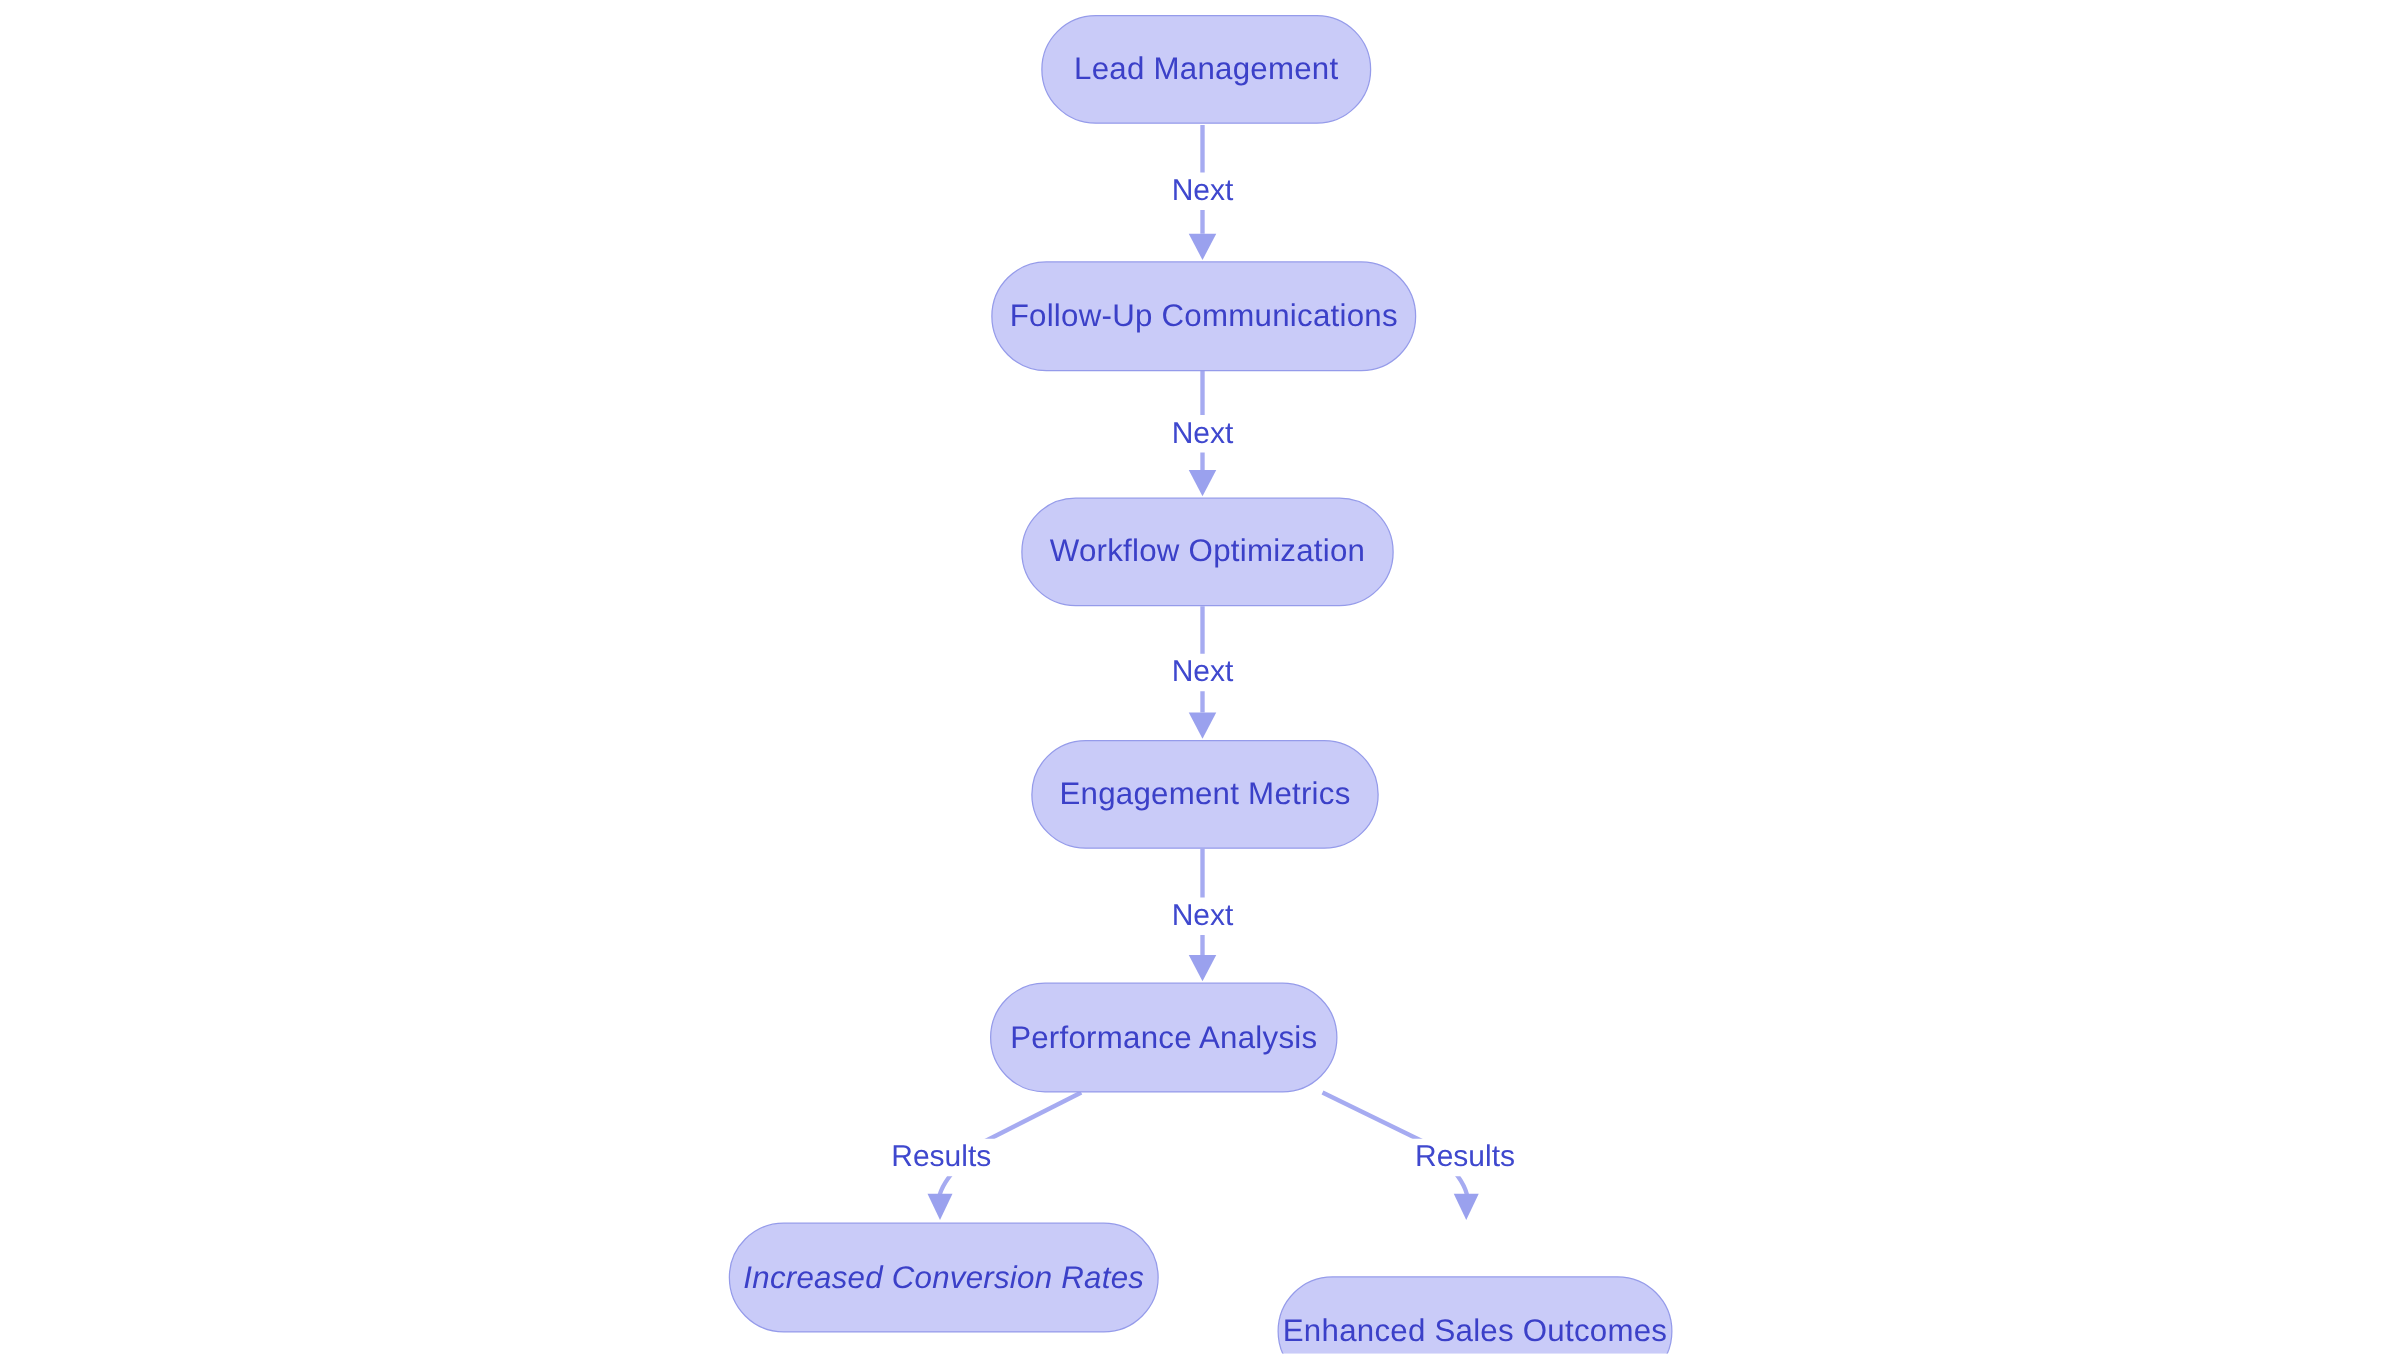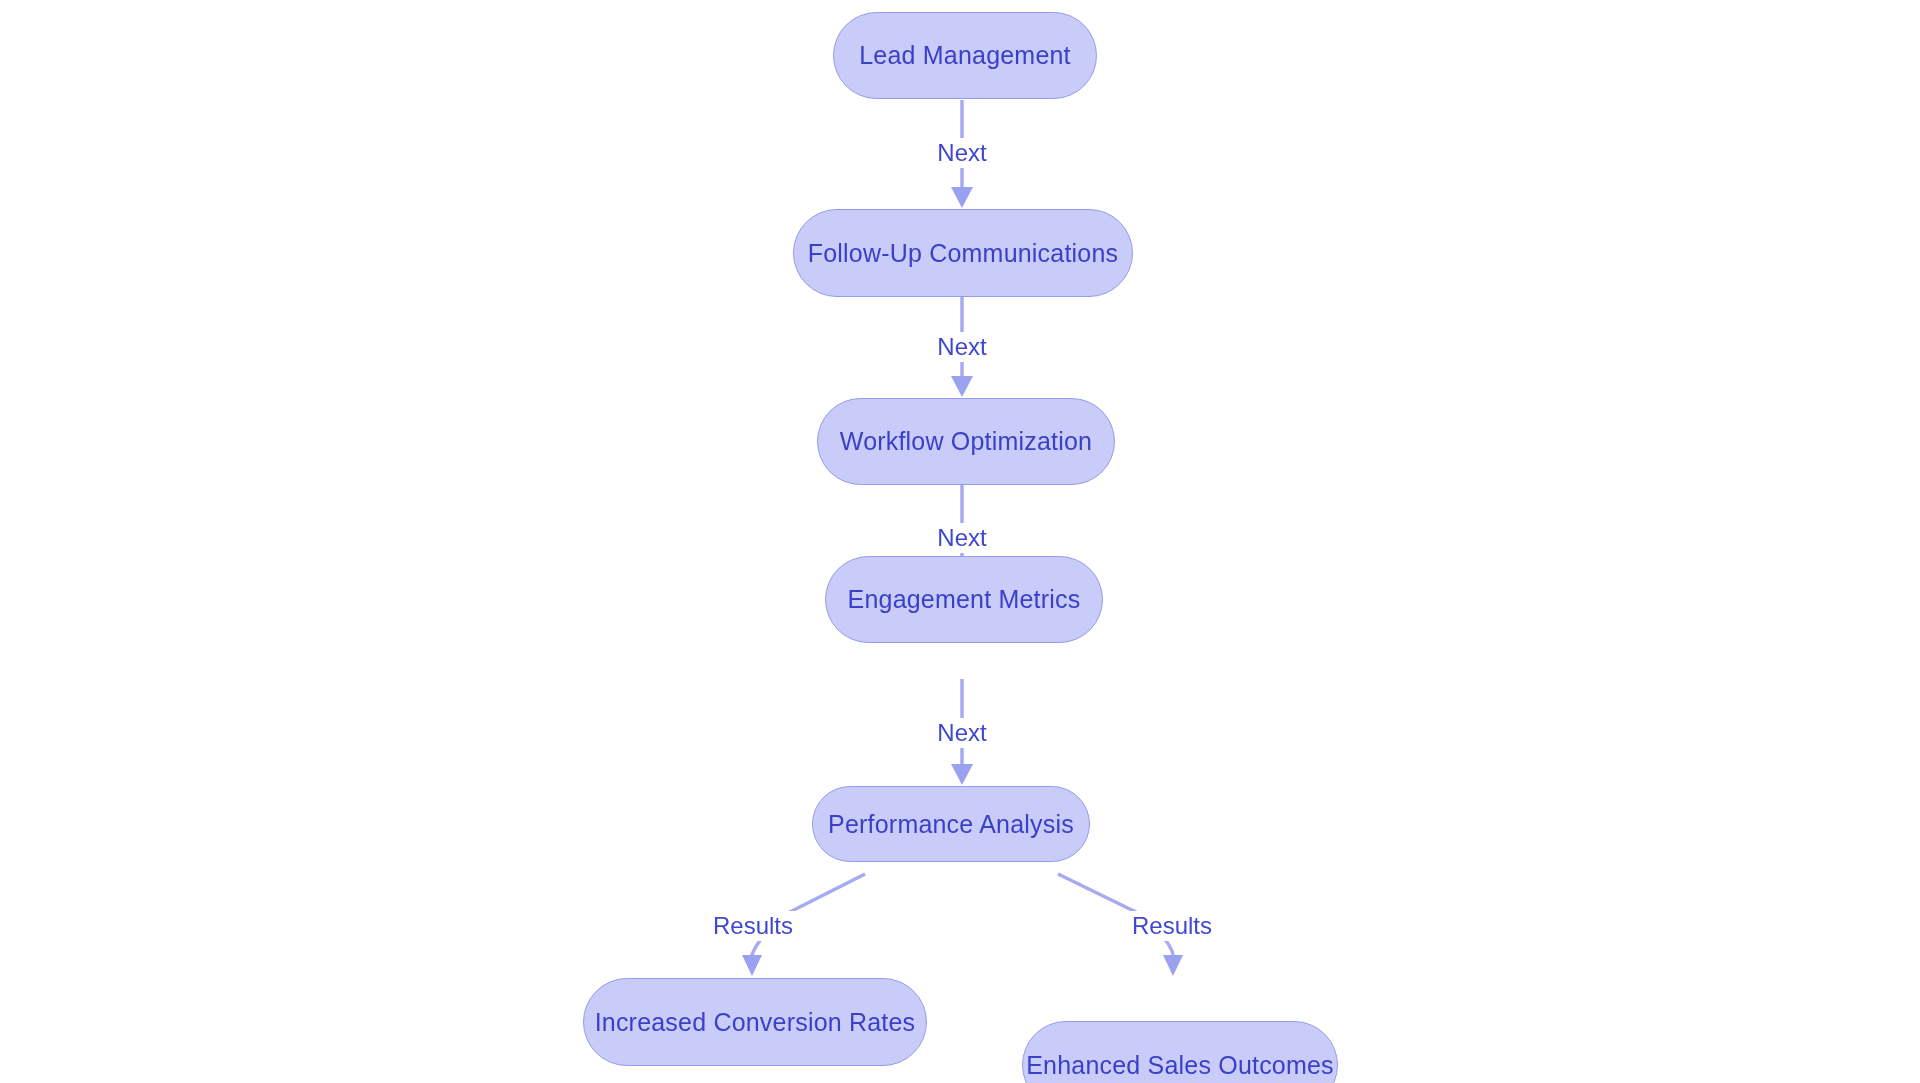--- a/index.html
+++ b/index.html
@@ -53,23 +53,23 @@
     color: #3f48ce;
     font-size: 24px;
     line-height: 30px;
     padding: 0 6px;
     white-space: nowrap;
   }
   
   .n1 { left: 833px;  top: 12px;  width: 264px; height: 87px; }
   .n2 { left: 793px;  top: 209px; width: 340px; height: 88px; }
   .n3 { left: 817px;  top: 398px; width: 298px; height: 87px; }
-  .n4 { left: 825px;  top: 556px; width: 278px; height: 87px; }
-  .n5 { left: 812px;  top: 786px; width: 278px; height: 76px; }
-  .n6 { left: 583px;  top: 978px; width: 344px; height: 88px; }
+  .n4 { left: 825px;  top: 592px; width: 278px; height: 87px; }
+  .n5 { left: 792px;  top: 786px; width: 278px; height: 88px; }
+  .n6 { left: 583px;  top: 978px; width: 344px; height: 88px; font-style: italic; }
   .n7 { left: 1022px; top: 978px; width: 316px; height: 88px; margin-top: 43px; }
   
   .l1 { left: 962px;  top: 153px; }
   .l2 { left: 962px;  top: 347px; }
   .l3 { left: 962px;  top: 538px; }
   .l4 { left: 962px;  top: 733px; }
   .l5 { left: 753px;  top: 926px; }
   .l6 { left: 1172px; top: 926px; }
 </style>
 </head>

